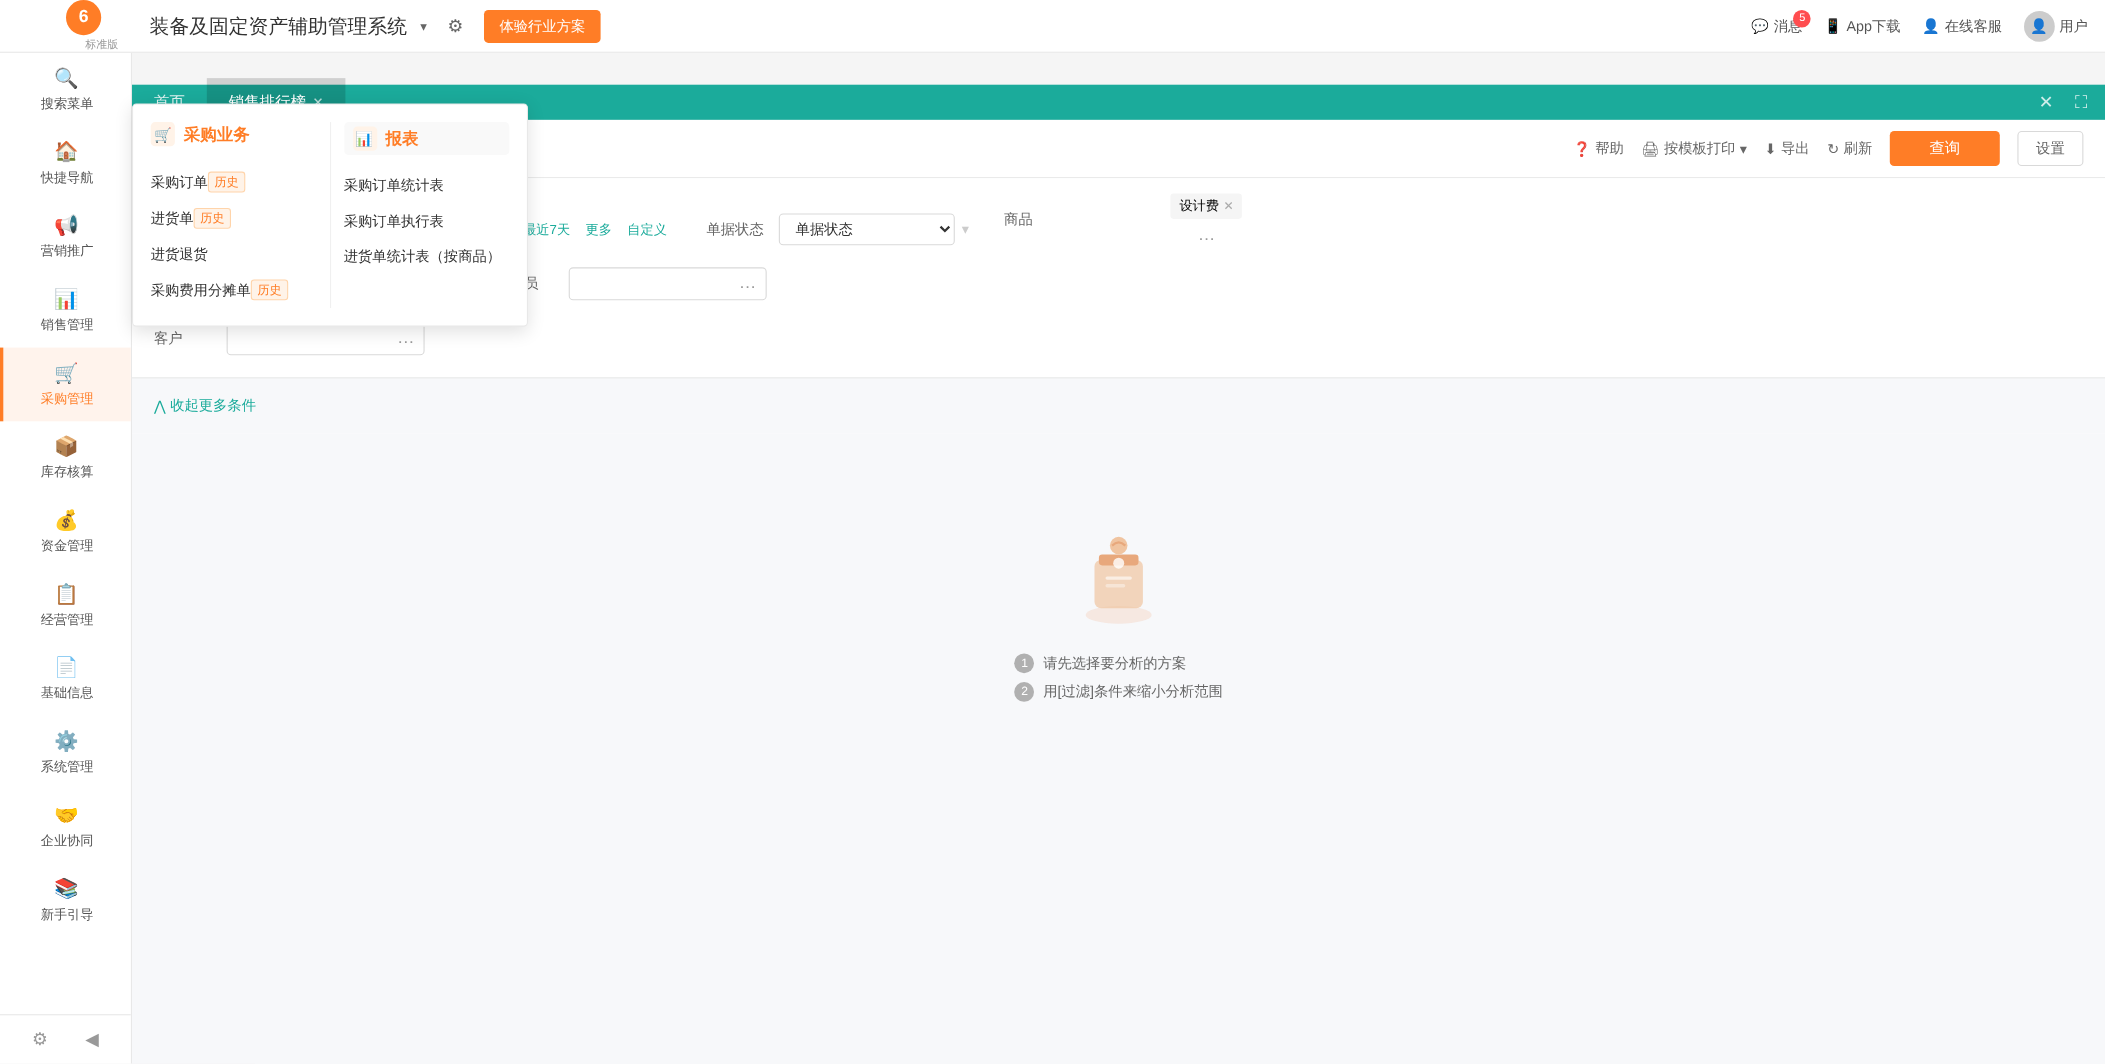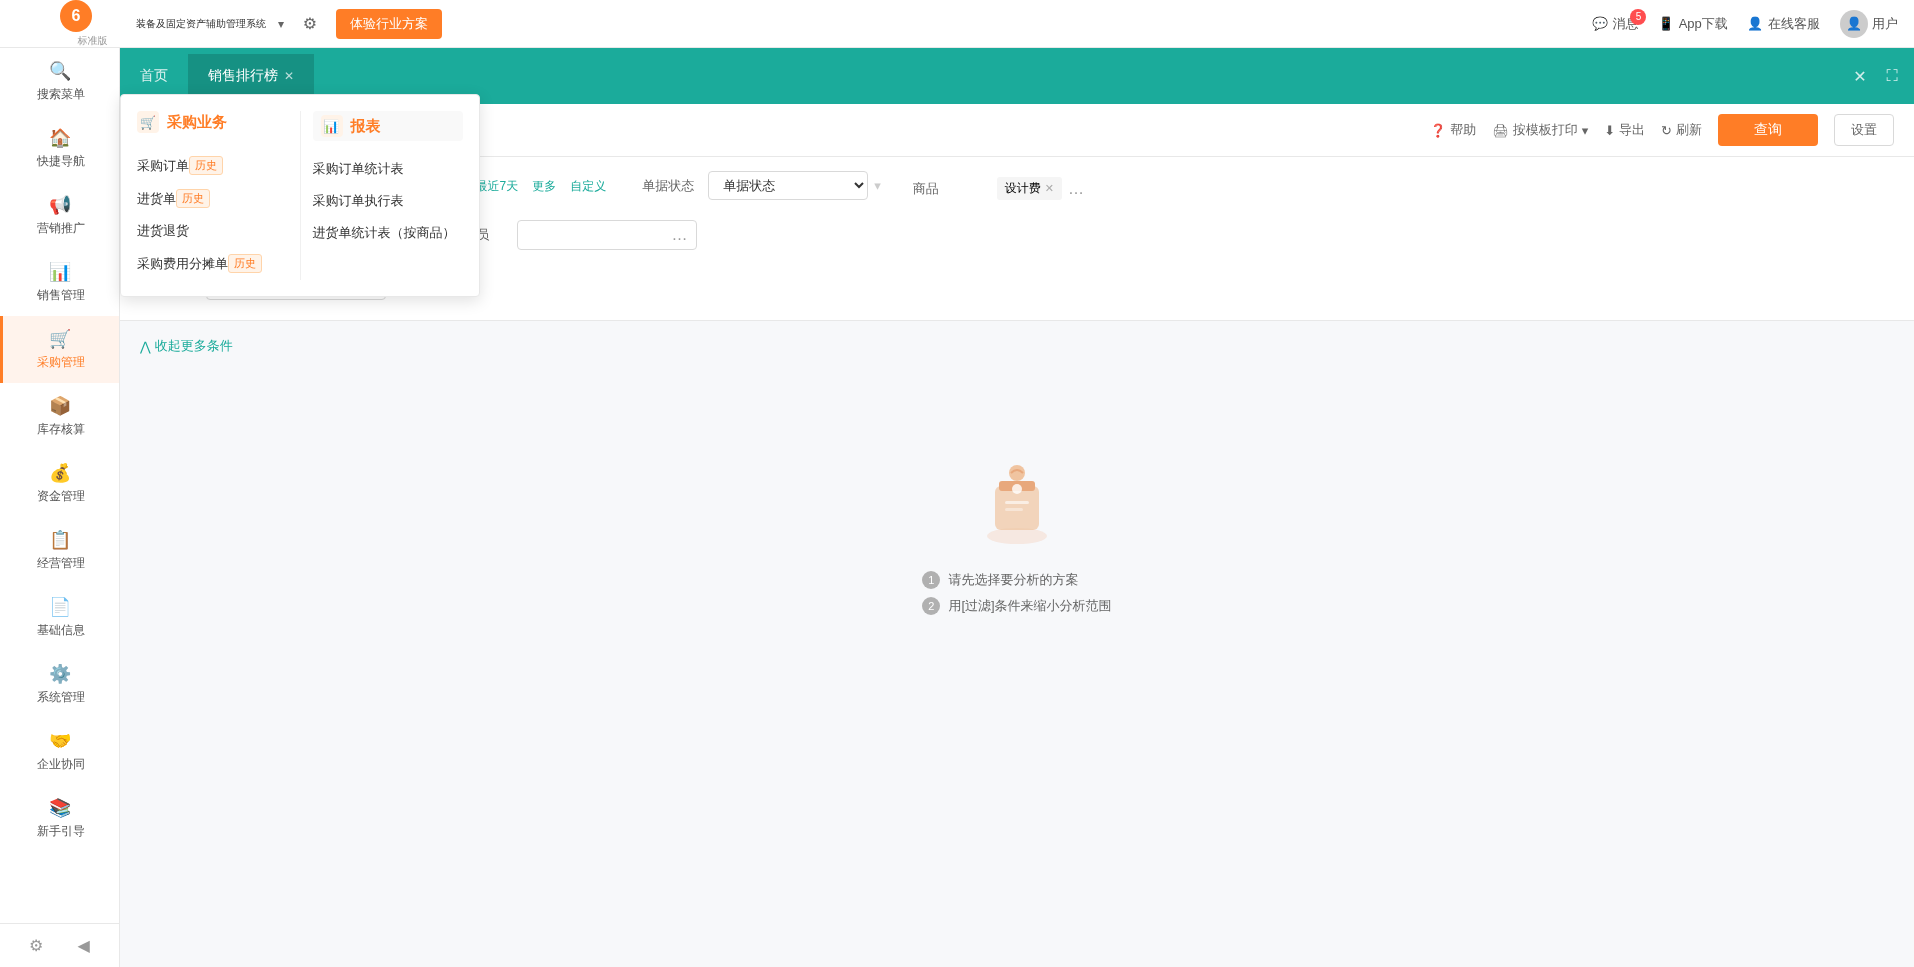--- a/index.html
+++ b/index.html
@@ -32,21 +32,21 @@
       color: #fff; font-size: 16px; font-weight: bold;
     }
     .logo-text { font-size: 10px; color: #999; margin-top: 2px; margin-left: 33px; }
     .top-center {
       flex: 1;
       display: flex;
       align-items: center;
       gap: 12px;
     }
     .system-title {
-      font-size: 10px;
+      font-size: 18px;
       color: #333;
     }
     .dropdown-btn {
       background: none;
       border: none;
       cursor: pointer;
       color: #666;
       font-size: 12px;
     }
     .settings-btn {
@@ -158,25 +158,26 @@
     
     .main {
       flex: 1;
       display: flex;
       flex-direction: column;
       overflow: hidden;
     }
 
     
     .tab-bar {
-      height: 56px;
+      height: 32px;
       background: #1bab9b;
       display: flex;
       align-items: center;
       padding: 0;
+      margin-top: 29px;
     }
     .tab-item {
       padding: 0 20px;
       height: 44px;
       display: flex;
       align-items: center;
       cursor: pointer;
       color: rgba(255,255,255,0.85);
       font-size: 14px;
       position: relative;
@@ -408,20 +409,21 @@
 
     .filter-section {
       background: #fff;
       padding: 14px 20px 0;
     }
     .condition-value {
       display: flex;
       align-items: center;
       gap: 6px;
       min-width: 200px;
+      flex-direction: column;
     }
     .condition-tag {
       background: #f5f5f5;
       border-radius: 3px;
       padding: 3px 8px;
       font-size: 12px;
       display: flex; align-items: center; gap: 4px;
     }
     .condition-tag-close { color: #aaa; cursor: pointer; font-size: 11px; }
   </style>

